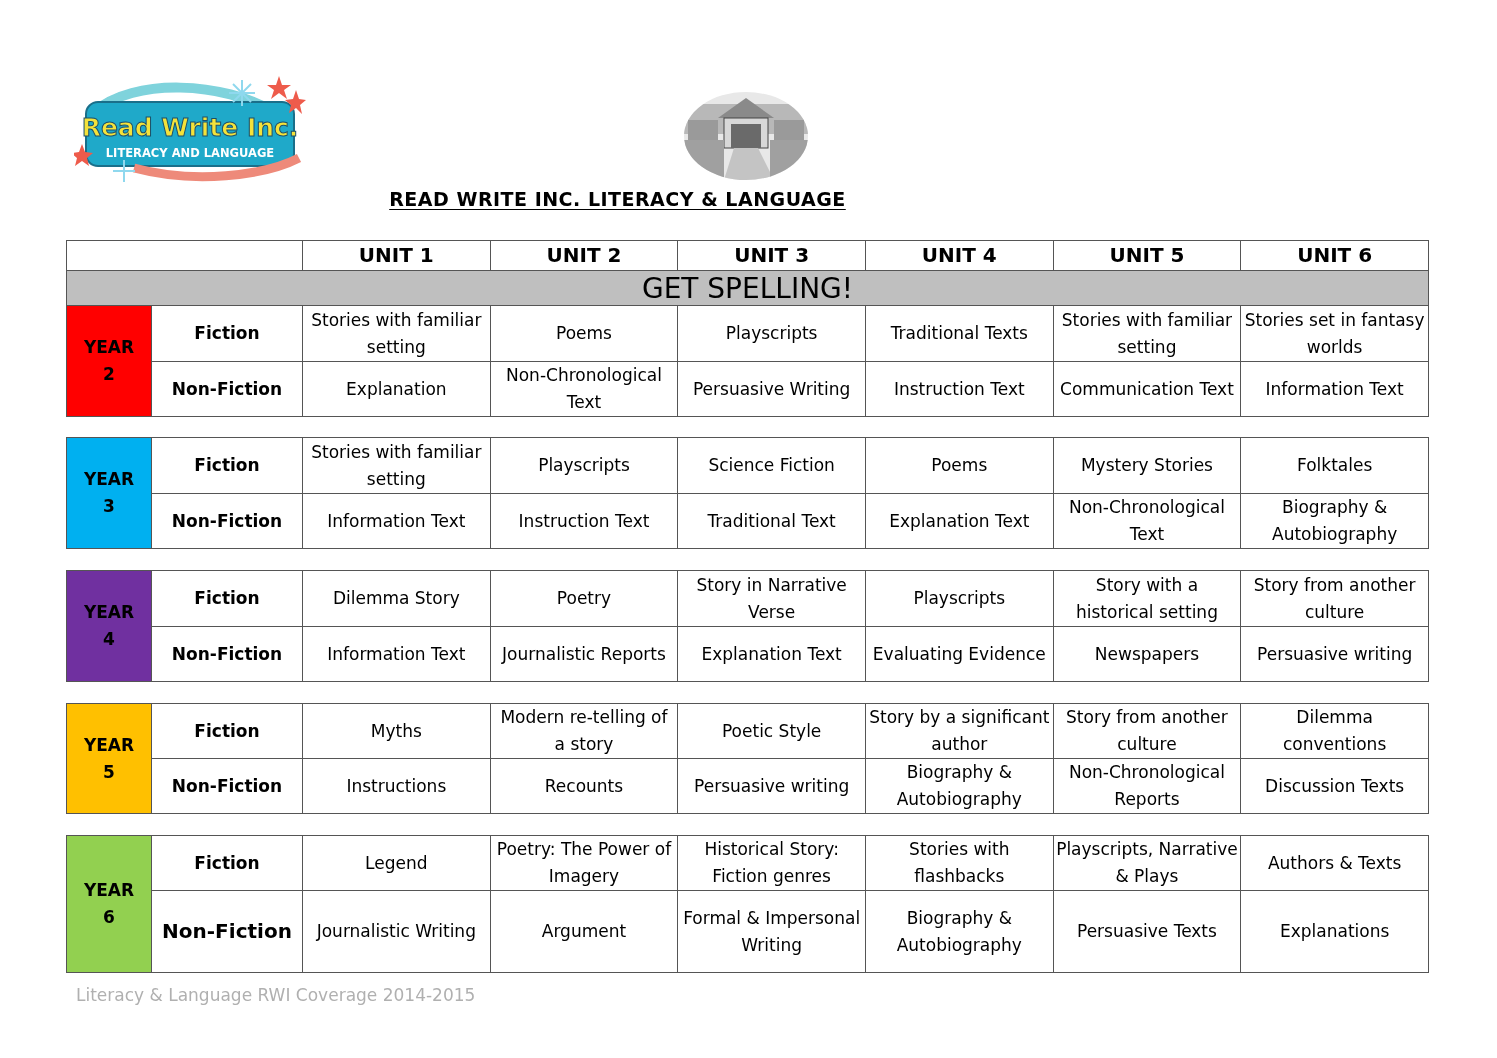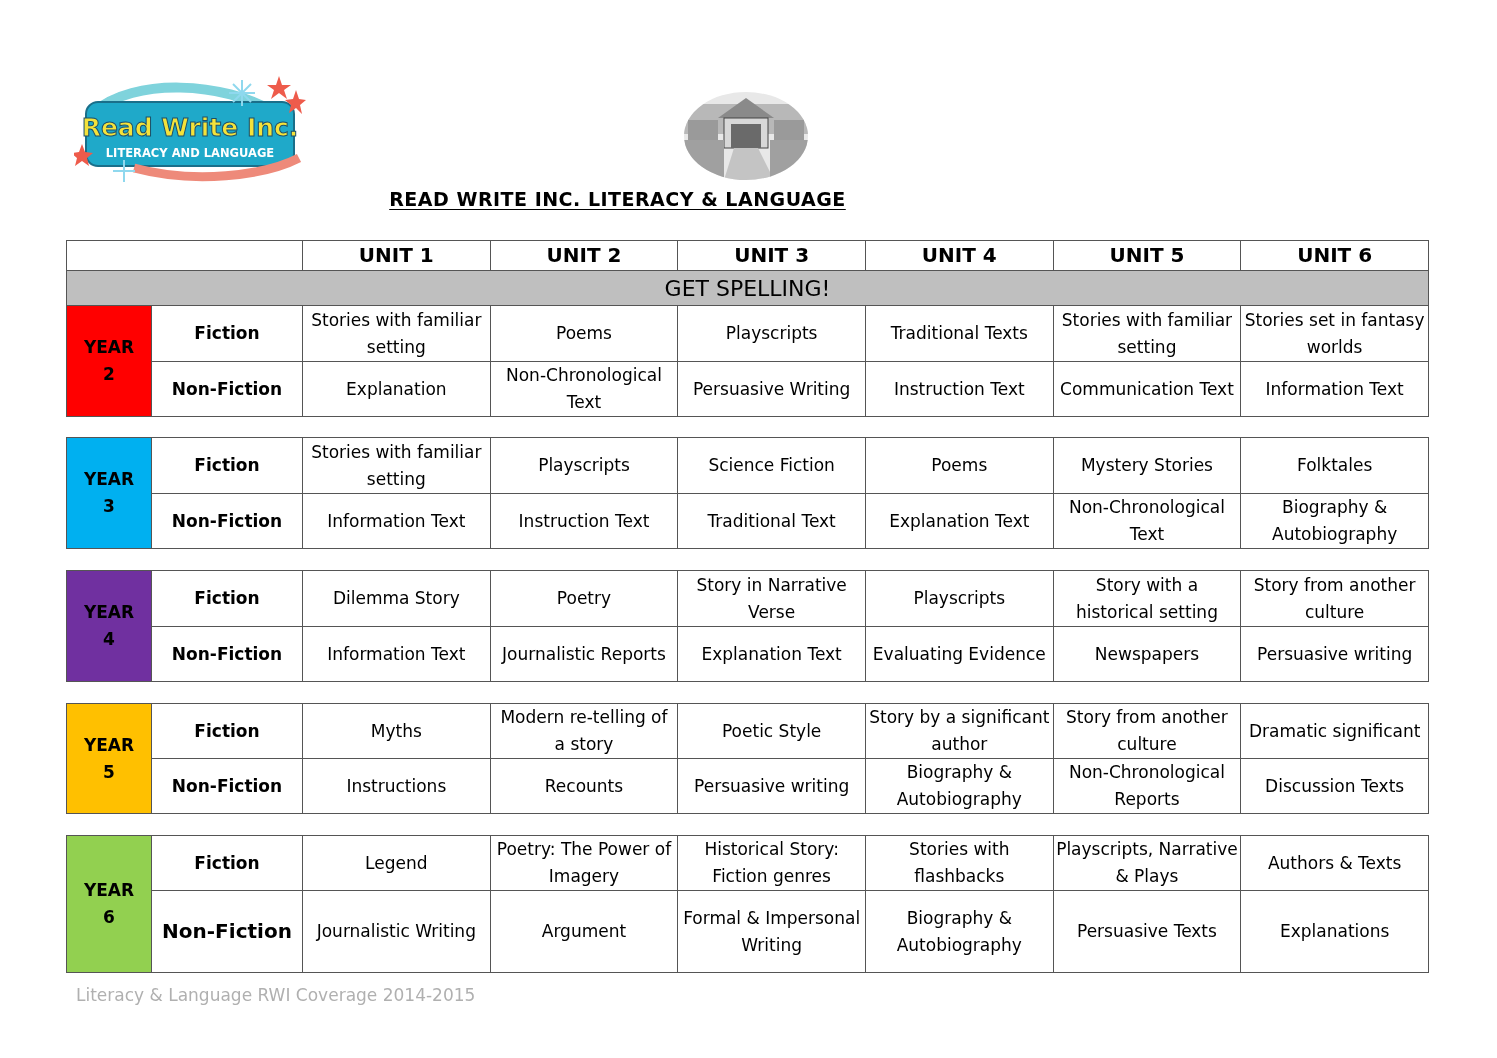--- a/index.html
+++ b/index.html
@@ -7,21 +7,21 @@
          font-family: "DejaVu Sans", sans-serif; color: #000; }
   .logo { position: absolute; left: 74px; top: 72px; width: 232px; height: 112px; }
   .school { position: absolute; left: 684px; top: 84px; width: 124px; height: 96px; }
   .title { position: absolute; left: 0; width: 1235px; top: 188px; text-align: center;
            font-size: 19px; font-weight: bold; letter-spacing: 0.5px; }
   .title span { text-decoration: underline; text-underline-offset: 3px; }
   .block { position: absolute; left: 66px; width: 1363px; border-collapse: collapse; table-layout: fixed; }
   .block td { border: 1px solid #555; text-align: center; vertical-align: middle; padding: 0 2px;
               font-size: 17px; line-height: 27px; }
   .hdr td { font-size: 20px; font-weight: bold; height: 29px; margin-left: 27px; }
-  .spell td { background: #bfbfbf; font-size: 22px; height: 34px; }
+  .spell td { background: #bfbfbf; font-size: 28px; height: 34px; }
   .year { font-weight: bold; font-size: 20px; line-height: 30px; margin-top: 29px; }
   .type { font-weight: bold; font-size: 17.5px; }
   .type.big { font-size: 20px; }
   .footer { position: absolute; left: 76px; top: 985px; font-size: 17px; font-weight: normal;
             color: #b0b0b0; }
 </style>
 </head>
 <body>
 
 <svg class="logo" viewBox="0 0 232 112">
@@ -208,21 +208,21 @@
     <td rowspan="2" class="year" style="background:#ffc000">
       <span>YEAR</span><br>
       <span>5</span>
     </td>
     <td class="type">Fiction</td>
     <td>Myths</td>
     <td>Modern re-telling of a story</td>
     <td>Poetic Style</td>
     <td>Story by a significant author</td>
     <td>Story from another culture</td>
-    <td>Dramatic significant</td>
+    <td>Dilemma conventions</td>
   </tr>
   <tr style="height:55px">
     <td class="type">Non-Fiction</td>
     <td>Instructions</td>
     <td>Recounts</td>
     <td>Persuasive writing</td>
     <td>Biography &amp; Autobiography</td>
     <td>Non-Chronological Reports</td>
     <td>Discussion Texts</td>
   </tr>

